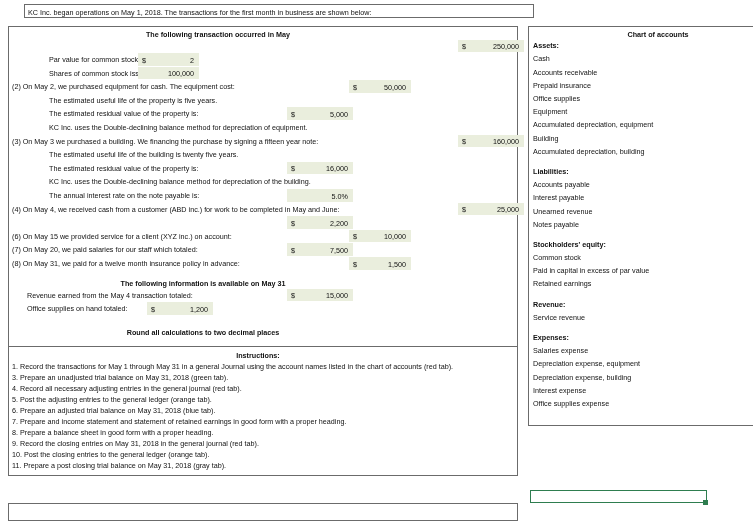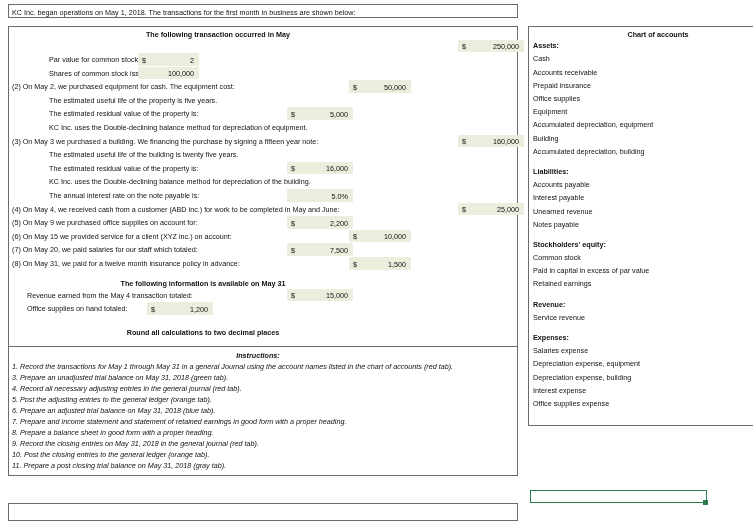--- a/index.html
+++ b/index.html
@@ -18,21 +18,21 @@
   }
   .box {
     position: absolute;
     border: 1px solid #6b6b6b;
     box-sizing: border-box;
     background: #ffffff;
   }
 
   
   #intro-box {
-    left: 8px; top: 4px; width: 510px; height: 14px;
+    left: 24px; top: 4px; width: 510px; height: 14px;
   }
   #intro-box .txt {
     padding: 2.5px 0 0 3px;
     white-space: nowrap;
   }
 
   
   #transactions-box {
     left: 8px; top: 26px; width: 510px; height: 346px;
   }
@@ -87,21 +87,21 @@
   }
   #round-title {
     text-align: center;
     font-weight: bold;
     padding-right: 120px;
     padding-top: 13px;
   }
 
   
   #instructions-box {
-    left: 8px; top: 346px; width: 510px; height: 130px; font-style: italic;
+    left: 8px; top: 346px; width: 510px; height: 130px;
   }
   #instr-title {
     text-align: center;
     font-weight: bold;
     padding-top: 4px;
     padding-right: 10px;
   }
   .irow {
     padding: 1.5px 4px 0 3px;
     line-height: 9.5px;
@@ -231,21 +231,20 @@
         </div>
       </div>
       <div class="trow">
         <div class="lab">(4) On May 4, we received cash from a customer (ABD inc.) for work to be completed in May and June:</div>
         <div class="vcell col-c">
           <span class="cur">$</span>
           <span class="num">25,000</span>
         </div>
       </div>
       <div class="trow">
-        <div class="lab">(5) On May 9 we purchased office supplies on account for:</div>
         <div class="vcell col-a">
           <span class="cur">$</span>
           <span class="num">2,200</span>
         </div>
       </div>
       <div class="trow">
         <div class="lab">(6) On May 15 we provided service for a client (XYZ inc.) on account:</div>
         <div class="vcell col-b">
           <span class="cur">$</span>
           <span class="num">10,000</span>

